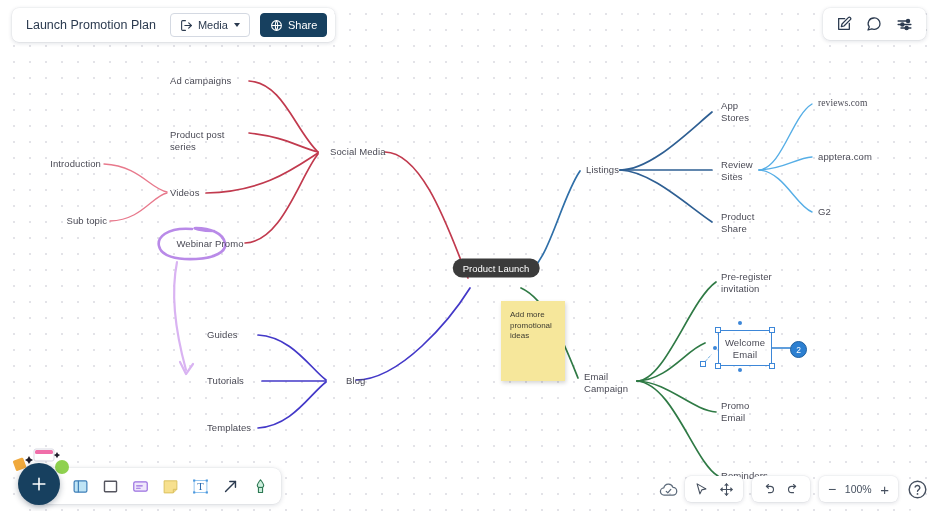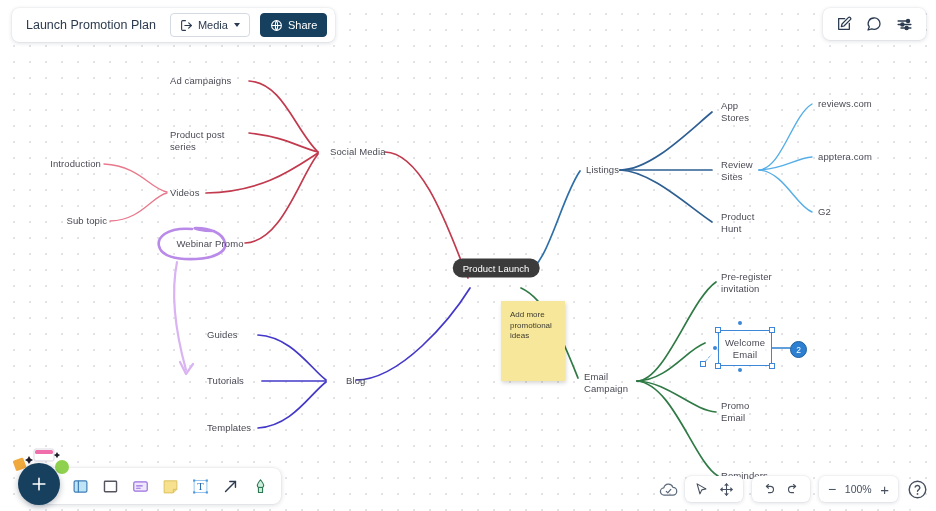--- a/index.html
+++ b/index.html
@@ -161,22 +161,22 @@
   <div class="node l" style="left:207px;top:381px;">Tutorials</div>
   <div class="node l" style="left:207px;top:428px;">Templates</div>
   <div class="node l" style="left:330px;top:381px;padding-left:16px;">Blog</div>
 
   <div class="node l" style="left:586px;top:170px;">Listings</div>
   <div class="node l" style="left:721px;top:111px;">App
 Stores</div>
   <div class="node l" style="left:721px;top:170px;">Review
 Sites</div>
   <div class="node l" style="left:721px;top:222px;">Product
-Hunt</div>
-  <div class="node l" style="left:818px;top:104px;">reviews.com</div>
+Share</div>
+  <div class="node l" style="left:818px;top:104px;font-family:Liberation Serif, serif;">reviews.com</div>
   <div class="node l" style="left:818px;top:157px;">apptera.com</div>
   <div class="node l" style="left:818px;top:212px;">G2</div>
 
   <div class="node l" style="left:584px;top:382px;">Email
 Campaign</div>
   <div class="node l" style="left:721px;top:282px;">Pre-register
 invitation</div>
   <div class="node l" style="left:721px;top:411px;">Promo
 Email</div>
   <div class="node l" style="left:721px;top:476px;">Reminders</div>

